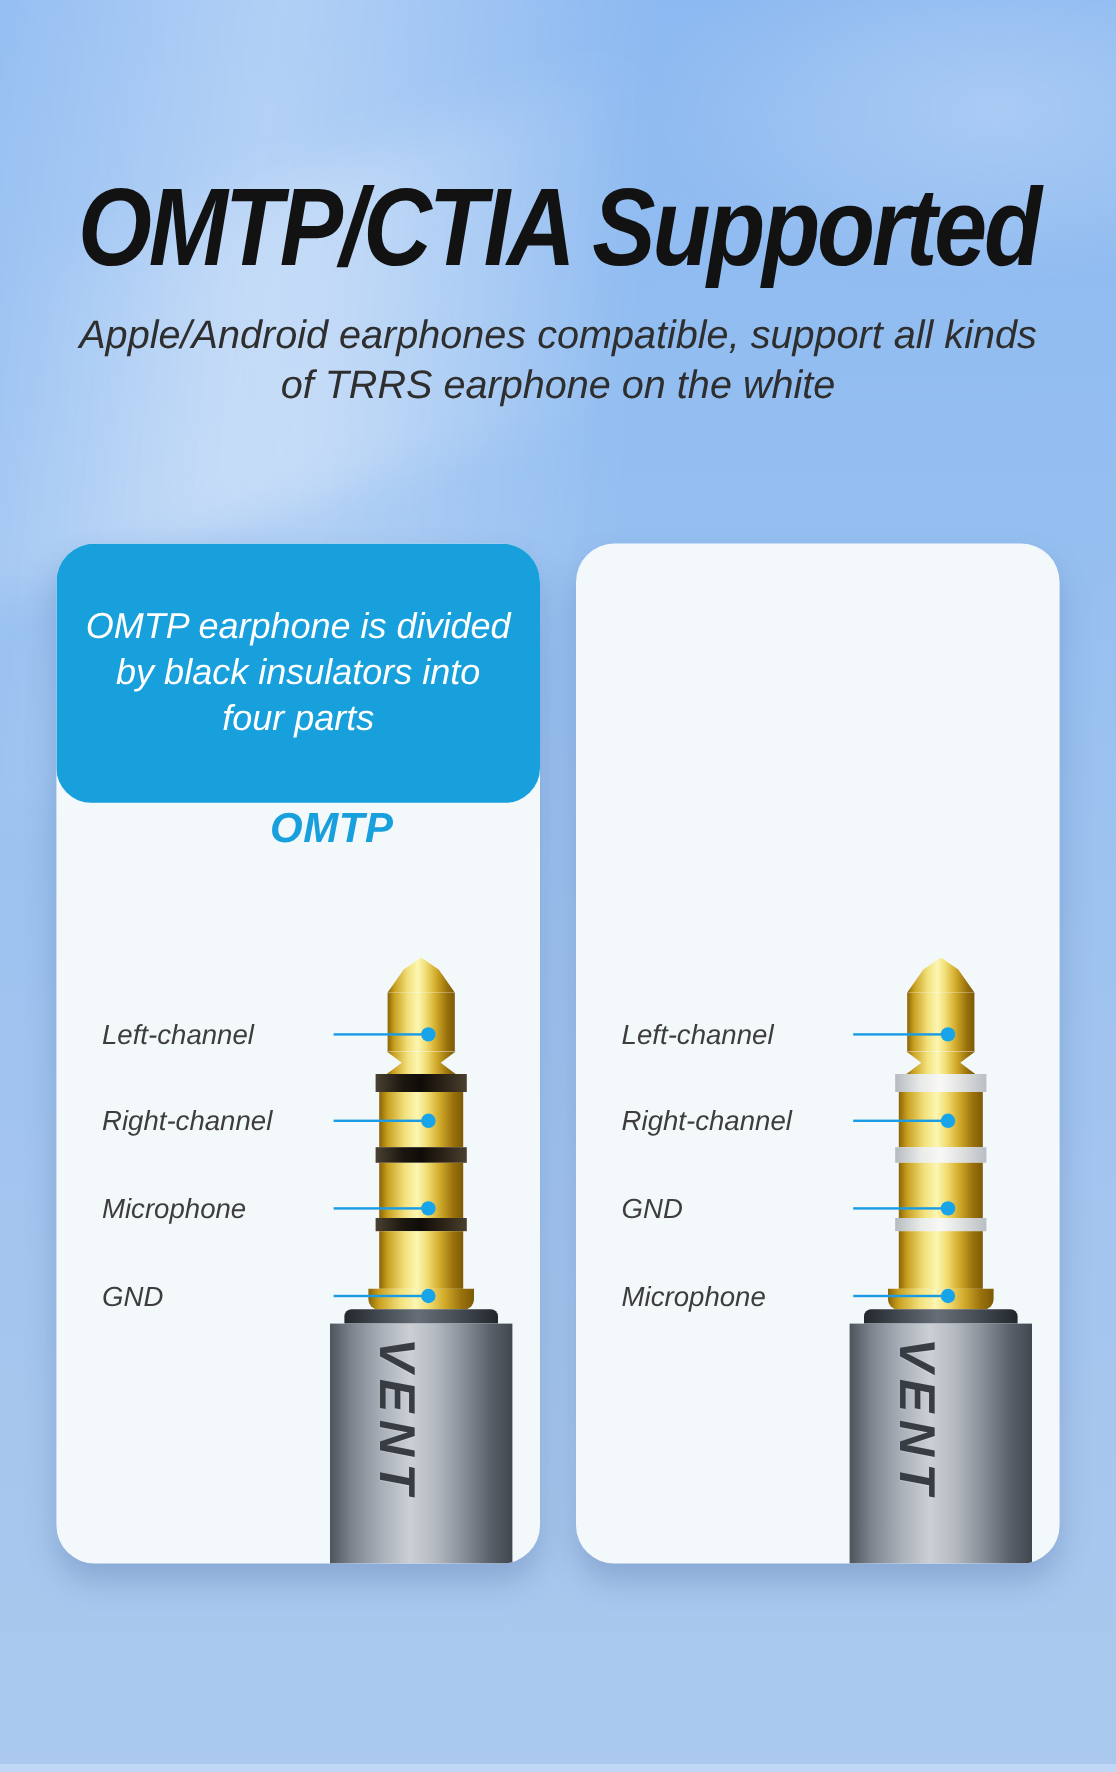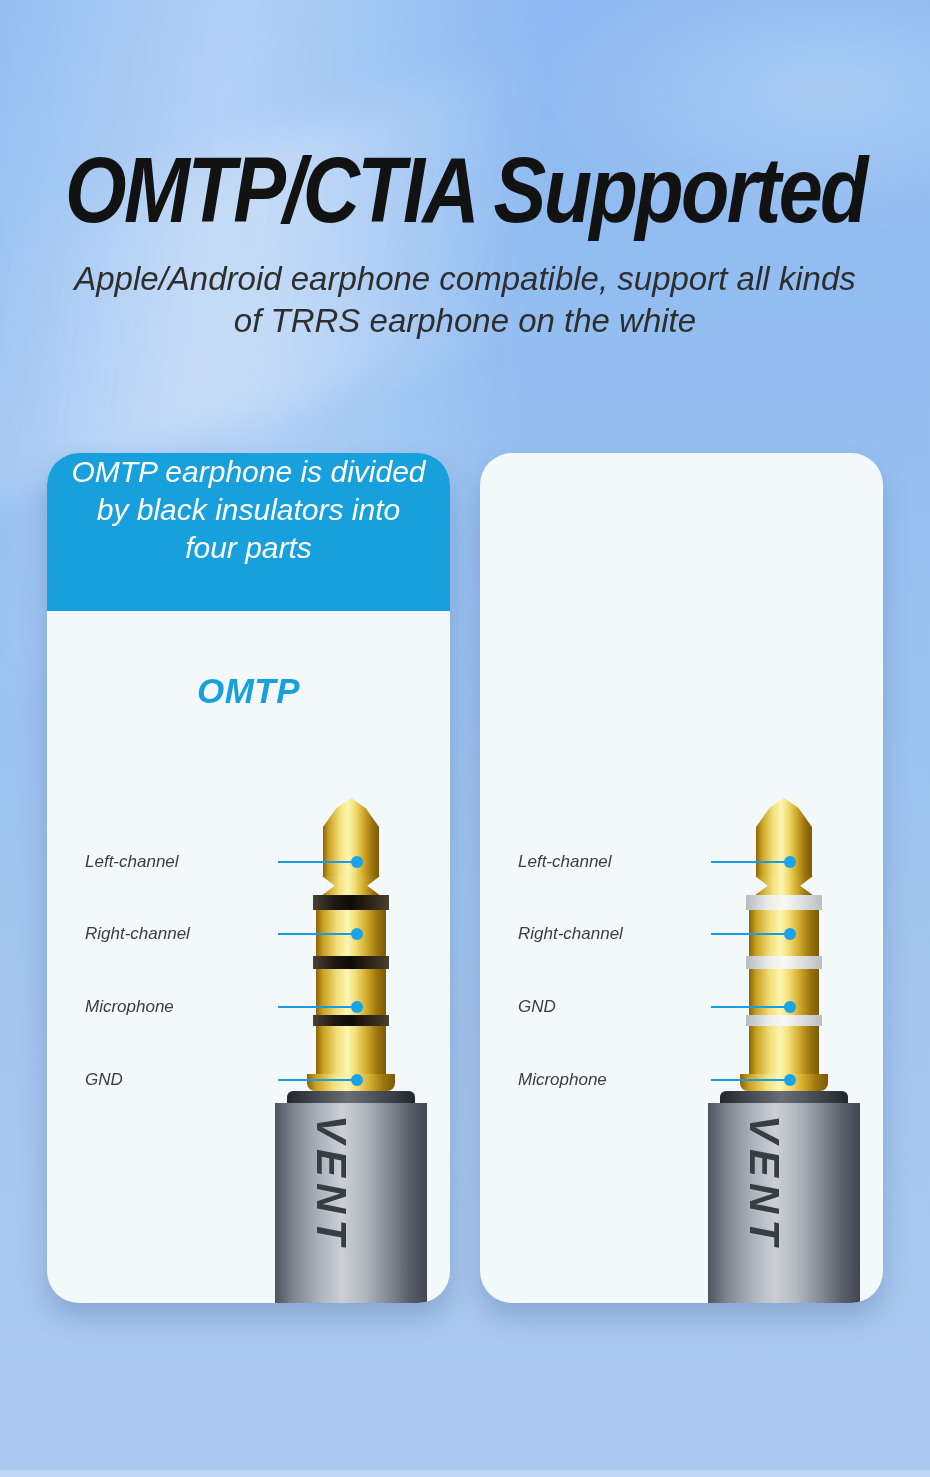--- a/index.html
+++ b/index.html
@@ -46,40 +46,40 @@
 
   
   .cards{position:absolute;top:453px;left:47px;width:836px;height:850px;
     display:flex;gap:30px;}
   .card{
     position:relative;width:403px;height:850px;border-radius:32px;overflow:hidden;
     background:#f3f8fb;
     box-shadow:0 14px 26px rgba(63,96,150,0.30);
   }
   .card-header{
-    position:relative;height:158px;background:#18a0dd;
-    display:flex;justify-content:center;
-    padding:0 22px;box-sizing:border-box;
+    position:relative;height:216px;background:#18a0dd;
+    display:flex;align-items:center;justify-content:center;
+    padding:0 22px;box-sizing:border-box;border-radius:29px;
   }
   .card-header span{
     color:#ffffff;font-size:30px;line-height:38px;text-align:center;font-weight:400;
   }
   .card-body{position:absolute;top:170px;left:0;width:403px;height:680px;}
   .card-name{
     position:absolute;top:48px;left:0;width:100%;text-align:center;
-    font-size:35px;font-weight:700;color:#189fdd;letter-spacing:.5px;
+    font-size:35px;font-weight:700;color:#189fdd;letter-spacing:.5px;padding-left:28px;
   }
 
   
   .pin-row{
     position:absolute;left:38px;width:278px;height:34px;z-index:3;
     display:flex;align-items:center;
   }
   .row-0{top:222px}.row-1{top:294px}.row-2{top:367px}.row-3{top:440px}
-  .pin-label{font-size:17px;color:#3d3d3d;font-weight:400;flex:0 0 auto;}
+  .pin-label{font-size:23px;color:#3d3d3d;font-weight:400;flex:0 0 auto;}
   .pin-connector{margin-left:auto;display:flex;align-items:center;flex:0 0 auto;}
   .pin-line{display:block;width:74px;height:2px;background:#1a9ce4;}
   .pin-dot{display:block;width:12px;height:12px;border-radius:50%;background:#18a4e9;margin-left:-1px;}
 
   
   .jack{
     position:absolute;top:175px;left:228px;width:152px;height:505px;z-index:1;
     display:flex;flex-direction:column;align-items:center;
   }
   .gold{
@@ -116,21 +116,21 @@
 </head>
 <body>
 
 <div class="page">
   <div class="bg-wave wave1"></div>
   <div class="bg-wave wave2"></div>
   <div class="bg-wave wave3"></div>
 
   <h1 class="title">OMTP/CTIA Supported</h1>
   <p class="subtitle">
-    <span>Apple/Android earphone compatible, support all kinds</span><br>
+    <span>Apple/Android earphones compatible, support all kinds</span><br>
     <span>of TRRS earphone on the white</span>
   </p>
 
   <div class="cards">
 
     <section class="card">
       <div class="card-header">
         <span>OMTP earphone is divided by black insulators into four parts</span>
       </div>
       <div class="card-body">

